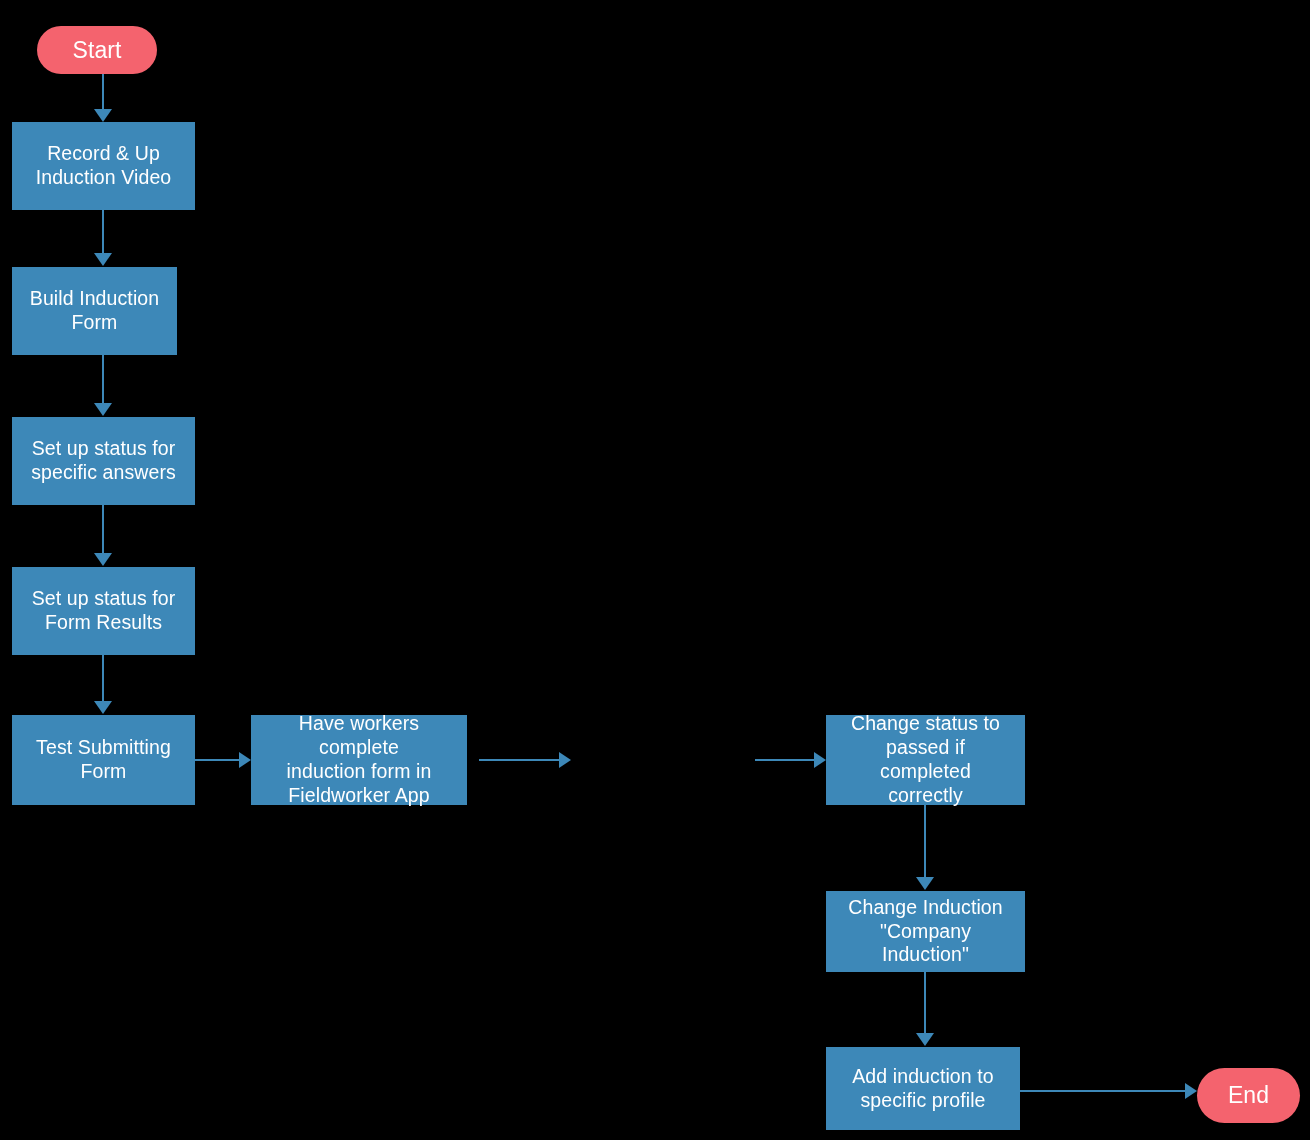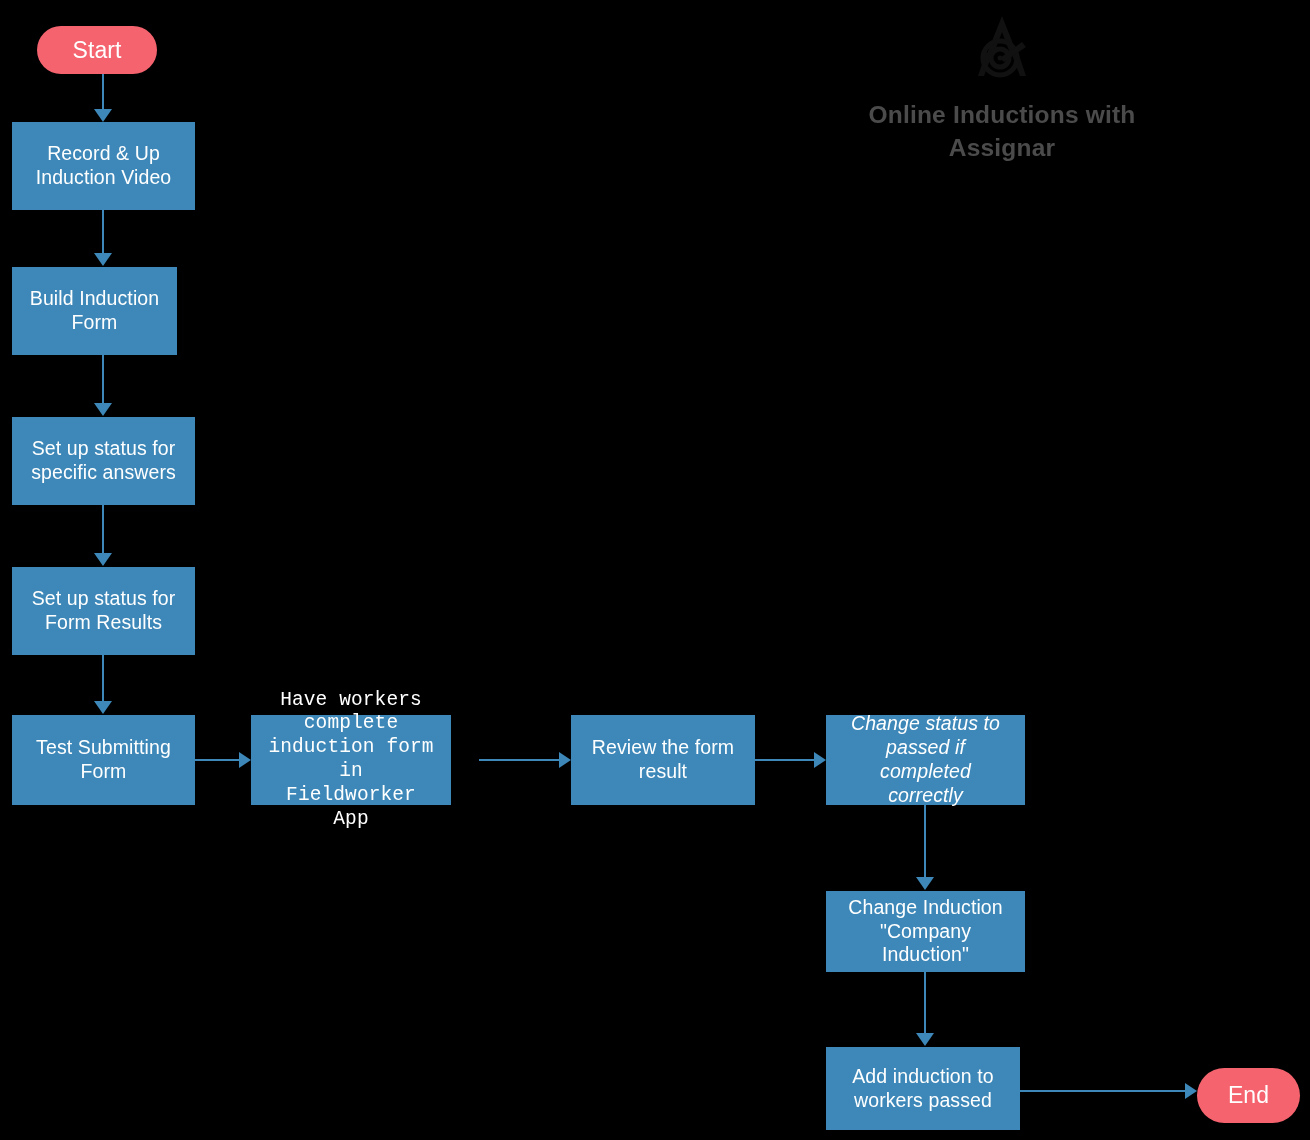--- a/index.html
+++ b/index.html
@@ -93,35 +93,20 @@
     line-height: 1.36;
     letter-spacing: 0.2px;
     white-space: pre-line;
   }
 </style>
 </head>
 <body>
 
 <div id="canvas">
 
-  <div id="brand">
-    <svg id="brand-logo" viewBox="0 0 72 66" aria-hidden="true">
-      <g fill="#111111">
-        <path d="M36 2 L52 42 L45 42 L36 18 L27 42 L20 42 Z"></path>
-        <path d="M12 62 L20 38 L26 41 L18 62 Z"></path>
-        <path d="M60 62 L52 38 L46 41 L54 62 Z"></path>
-        <circle cx="34" cy="44" r="17" fill="none" stroke="#111111" stroke-width="5"></circle>
-        <circle cx="34" cy="44" r="9" fill="none" stroke="#111111" stroke-width="5"></circle>
-        <circle cx="34" cy="44" r="2.5"></circle>
-        <path d="M34 44 L56 28 L60 33 L38 48 Z"></path>
-      </g>
-    </svg>
-    <div id="brand-title">Online Inductions with
-Assignar</div>
-  </div>
 
   <div class="edge v" style="left:102px; top:74px; height:38px;"></div>
   <div class="arrowhead down" style="left:94px; top:109px;"></div>
 
   <div class="edge v" style="left:102px; top:210px; height:45px;"></div>
   <div class="arrowhead down" style="left:94px; top:253px;"></div>
 
   <div class="edge v" style="left:102px; top:355px; height:50px;"></div>
   <div class="arrowhead down" style="left:94px; top:403px;"></div>
 
@@ -159,33 +144,31 @@
 
   <div class="node process" style="left:12px;   top:417px;  width:183px; height:88px;">Set up status for
 specific answers</div>
 
   <div class="node process" style="left:12px;   top:567px;  width:183px; height:88px;">Set up status for
 Form Results</div>
 
   <div class="node process" style="left:12px;   top:715px;  width:183px; height:90px;">Test Submitting
 Form</div>
 
-  <div class="node process" style="left:251px;  top:715px;  width:200px; height:90px;font-family:Liberation Mono, monospace;">Have workers complete
+  <div class="node process" style="left:251px;  top:715px;  width:216px; height:90px;">Have workers complete
 induction form in
 Fieldworker App</div>
 
-  <div class="node process" style="left:571px;  top:715px;  width:184px; height:90px;">Review the form
-result</div>
 
-  <div class="node process" style="left:826px;  top:715px;  width:199px; height:90px;font-style:italic;">Change status to
+  <div class="node process" style="left:826px;  top:715px;  width:199px; height:90px;">Change status to
 passed if completed
 correctly</div>
 
   <div class="node process" style="left:826px;  top:891px;  width:199px; height:81px;">Change Induction
 "Company
 Induction"</div>
 
   <div class="node process" style="left:826px;  top:1047px; width:194px; height:83px;">Add induction to
-workers passed</div>
+specific profile</div>
 
   <div class="node terminator" style="left:1197px; top:1068px; width:103px; height:55px;">End</div>
 
 </div>
 
 </body></html>

